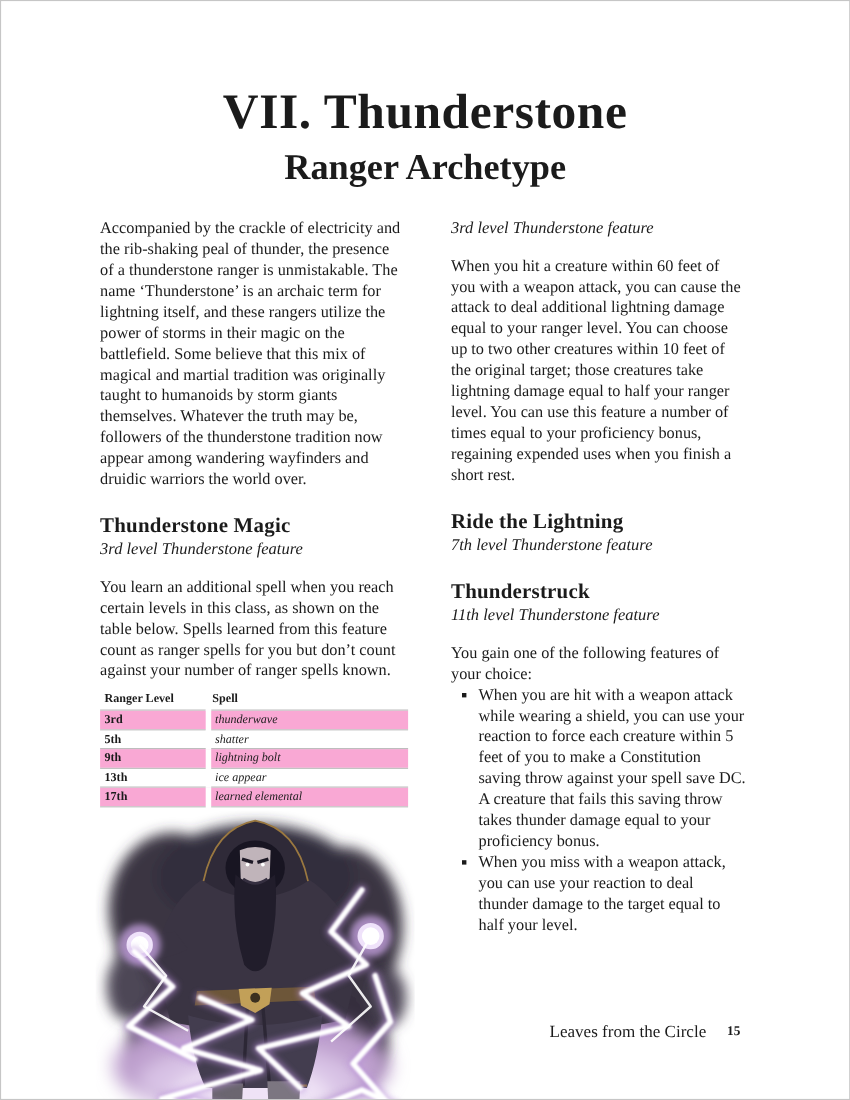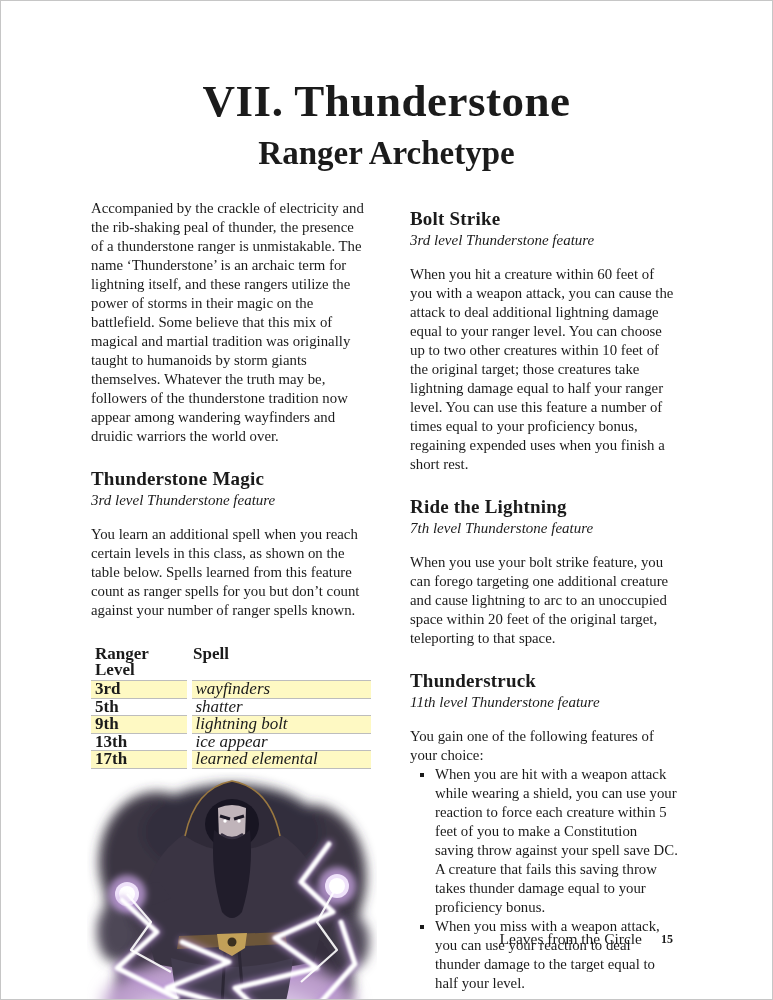--- a/index.html
+++ b/index.html
@@ -51,55 +51,55 @@
   .col-right h3.first-heading { margin-top: 9px; }
   .feature-level {
     font-style: italic;
     font-size: 15px;
     line-height: 19px;
     margin: 0 0 15px 0 !important;
   }
   
   table.spell-table {
     border-collapse: collapse;
-    margin-top: 25px;
+    margin-top: 6px;
     width: 280px;
-    font-size: 17px;
+    font-size: 11px;
     line-height: 16px;
   }
   table.spell-table th {
     text-align: left;
     font-weight: bold;
     padding: 1px 4px 2px 4px;
     vertical-align: top;
   }
   table.spell-table th.col-level { width: 90px; }
   table.spell-table td {
     padding: 0 4px;
     height: 16.5px;
     border-top: 1px solid #bdbdbd;
   }
   table.spell-table tr:last-child td { border-bottom: 1px solid #bdbdbd; }
-  table.spell-table tr.shaded td { background: #fef9c3; }
+  table.spell-table tr.shaded td { background: #f9a8d4; }
   table.spell-table td.cell-level { font-weight: bold; }
   table.spell-table td.cell-spell { font-style: italic; border-left: 5px solid #ffffff; }
   
   ul.feature-list {
     margin: 0;
     padding-left: 25px;
     list-style-type: square;
   }
   ul.feature-list li { margin: 0; }
   .illustration-wrap { margin: 3px 0 0 -4px; }
   .footer {
     position: absolute;
     top: 929px;
     right: 99px;
     display: flex;
-    align-items: center;
+    align-items: flex-start;
     gap: 19px;
   }
   .footer .book-title { font-size: 15.5px; }
   .footer .page-number { font-size: 12px; font-weight: bold; }
 </style>
 </head>
 <body>
 
 <div class="page">
 
@@ -118,21 +118,21 @@
       <table class="spell-table">
         <thead>
           <tr>
             <th class="col-level">Ranger Level</th>
             <th>Spell</th>
           </tr>
         </thead>
         <tbody>
           <tr class="shaded">
             <td class="cell-level">3rd</td>
-            <td class="cell-spell">wayfinders</td>
+            <td class="cell-spell">thunderwave</td>
           </tr>
           <tr>
             <td class="cell-level">5th</td>
             <td class="cell-spell">shatter</td>
           </tr>
           <tr class="shaded">
             <td class="cell-level">9th</td>
             <td class="cell-spell">lightning bolt</td>
           </tr>
           <tr>
@@ -240,27 +240,25 @@
           </g>
           <g fill="none" stroke="#ffffff" stroke-width="2.2" stroke-linejoin="round" opacity="0.9">
             <polyline points="250,114 230,150 250,178 214,210"></polyline>
             <polyline points="40,122 64,150 44,178 84,200"></polyline>
           </g>
         </svg>
       </div>
     </div>
 
     <div class="col col-right">
-      <h3 class="section-heading first-heading">Bolt Strike</h3>
       <p class="feature-level">3rd level Thunderstone feature</p>
       <p class="body-par">When you hit a creature within 60 feet of you with a weapon attack, you can cause the attack to deal additional lightning damage equal to your ranger level. You can choose up to two other creatures within 10 feet of the original target; those creatures take lightning damage equal to half your ranger level. You can use this feature a number of times equal to your proficiency bonus, regaining expended uses when you finish a short rest.</p>
 
       <h3 class="section-heading">Ride the Lightning</h3>
       <p class="feature-level">7th level Thunderstone feature</p>
-      <p class="body-par">When you use your bolt strike feature, you can forego targeting one additional creature and cause lightning to arc to an unoccupied space within 20 feet of the original target, teleporting to that space.</p>
 
       <h3 class="section-heading">Thunderstruck</h3>
       <p class="feature-level">11th level Thunderstone feature</p>
       <p class="body-par">You gain one of the following features of your choice:</p>
       <ul class="feature-list">
         <li>When you are hit with a weapon attack while wearing a shield, you can use your reaction to force each creature within 5 feet of you to make a Constitution saving throw against your spell save DC. A creature that fails this saving throw takes thunder damage equal to your proficiency bonus.</li>
         <li>When you miss with a weapon attack, you can use your reaction to deal thunder damage to the target equal to half your level.</li>
       </ul>
     </div>
   </div>

